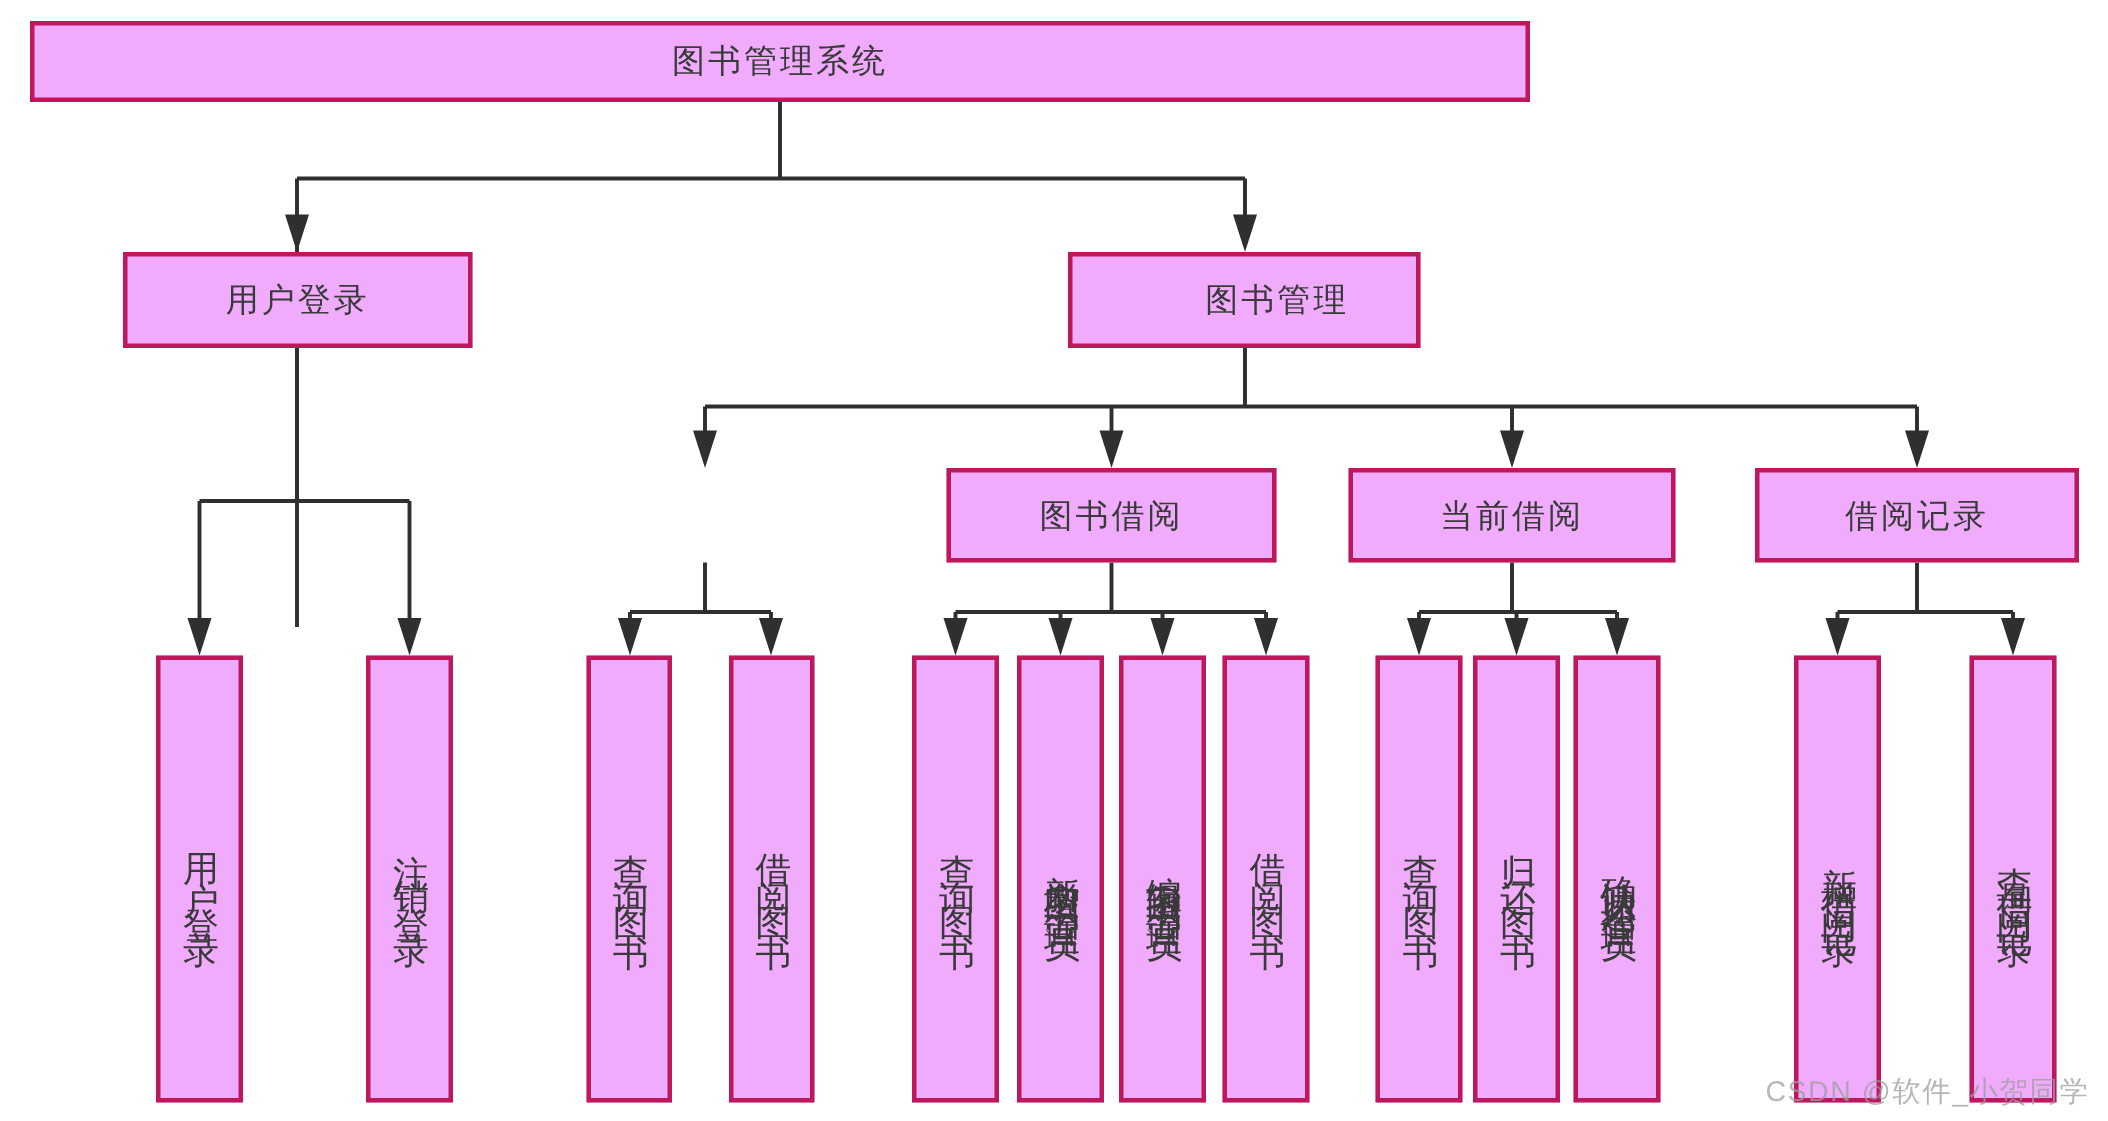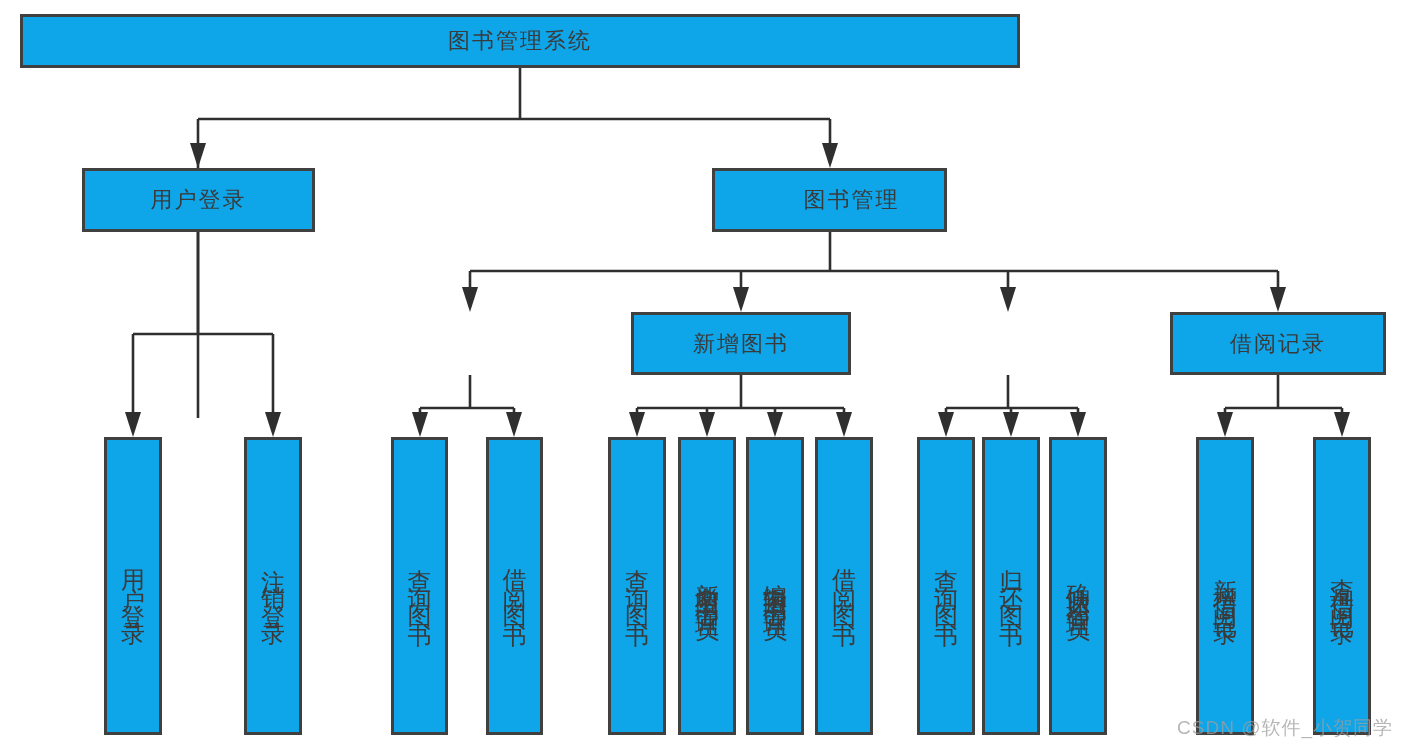--- a/index.html
+++ b/index.html
@@ -2,21 +2,21 @@
 <html><head>
 <meta charset="utf-8">
 <style>
   html,body{margin:0;padding:0;background:#ffffff;}
   .stage{
     position:relative;width:1405px;height:747px;background:#ffffff;overflow:hidden;
     font-family:"Liberation Sans","DejaVu Sans",sans-serif;
   }
   .wires{position:absolute;left:0;top:0;z-index:1;}
   .node{
-    position:absolute;z-index:2;background:#0ea5e9;border:3px solid #404040;
+    position:absolute;z-index:2;background:#f0abfc;border:3px solid #be185d;
     box-sizing:border-box;display:flex;align-items:center;justify-content:center;
     color:#3a3a3a;
   }
   .hlabel{font-size:22px;letter-spacing:2px;white-space:nowrap;}
   #root{left:20px;top:14px;width:1000px;height:54px;}
   #l2a{left:82px;top:168px;width:233px;height:64px;}
   #l2b{left:712px;top:168px;width:235px;height:64px;padding-left:44px;}
   #l3a{left:361px;top:312px;width:219px;height:63px;}
   #l3b{left:631px;top:312px;width:220px;height:63px;}
   #l3c{left:899px;top:312px;width:218px;height:63px;}
@@ -82,21 +82,24 @@
   </div>
 
   <div class="node" id="l2a">
     <span class="hlabel">用户登录</span>
   </div>
   <div class="node" id="l2b">
     <span class="hlabel">图书管理</span>
   </div>
 
   <div class="node" id="l3b">
-    <span class="hlabel">新增图书</span>
+    <span class="hlabel">图书借阅</span>
+  </div>
+  <div class="node" id="l3c">
+    <span class="hlabel">当前借阅</span>
   </div>
   <div class="node" id="l3d">
     <span class="hlabel">借阅记录</span>
   </div>
 
   <div class="node leaf" id="lf1">
     <span class="vlabel sp4">用户登录</span>
   </div>
   <div class="node leaf" id="lf2">
     <span class="vlabel sp4">注销登录</span>

